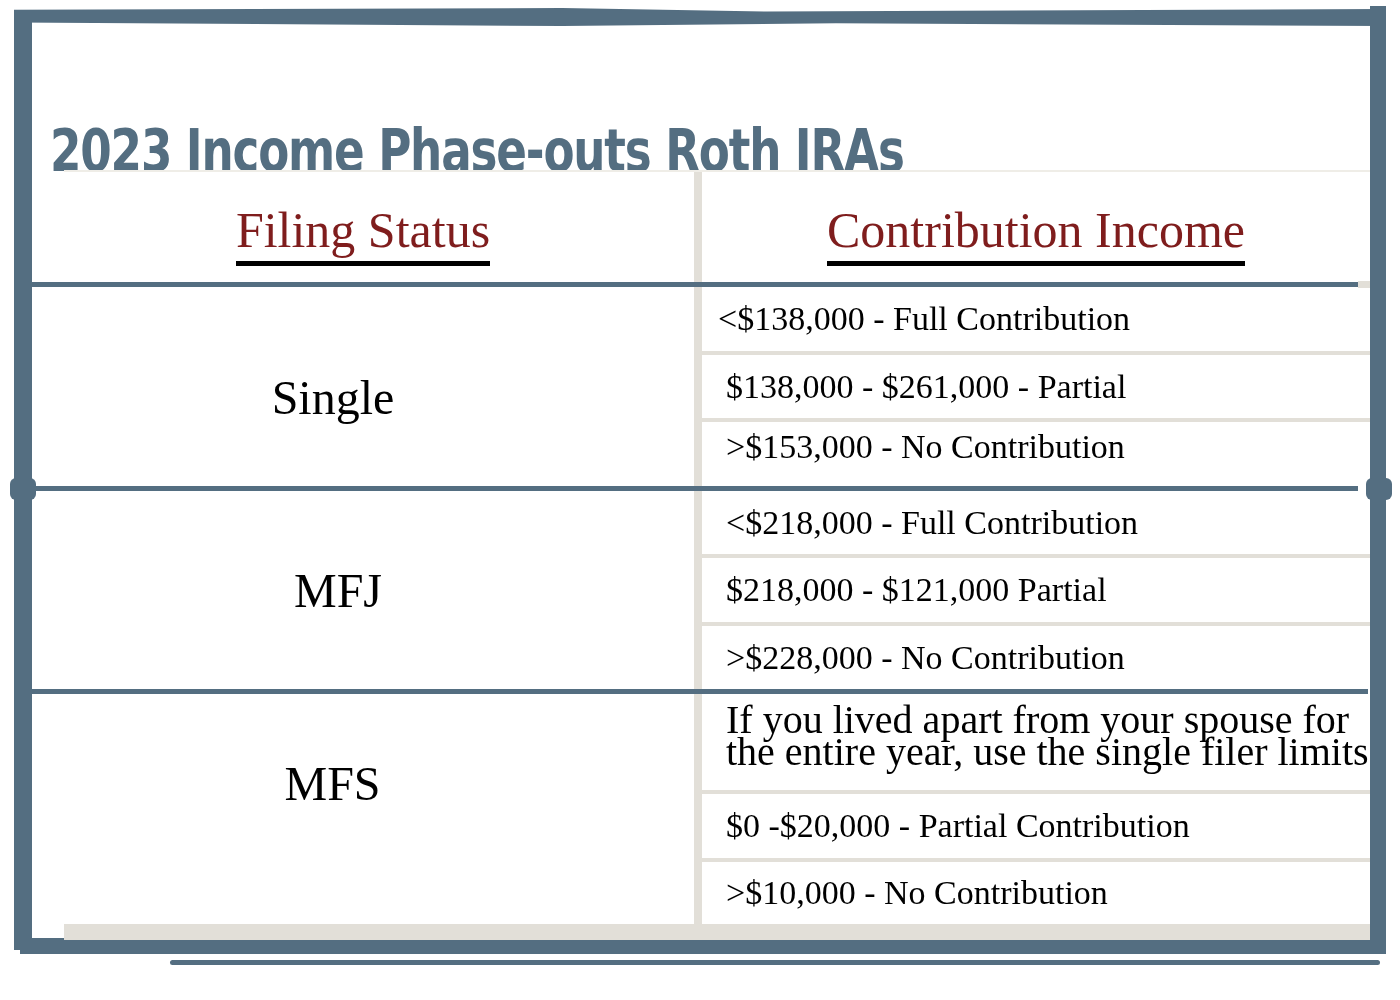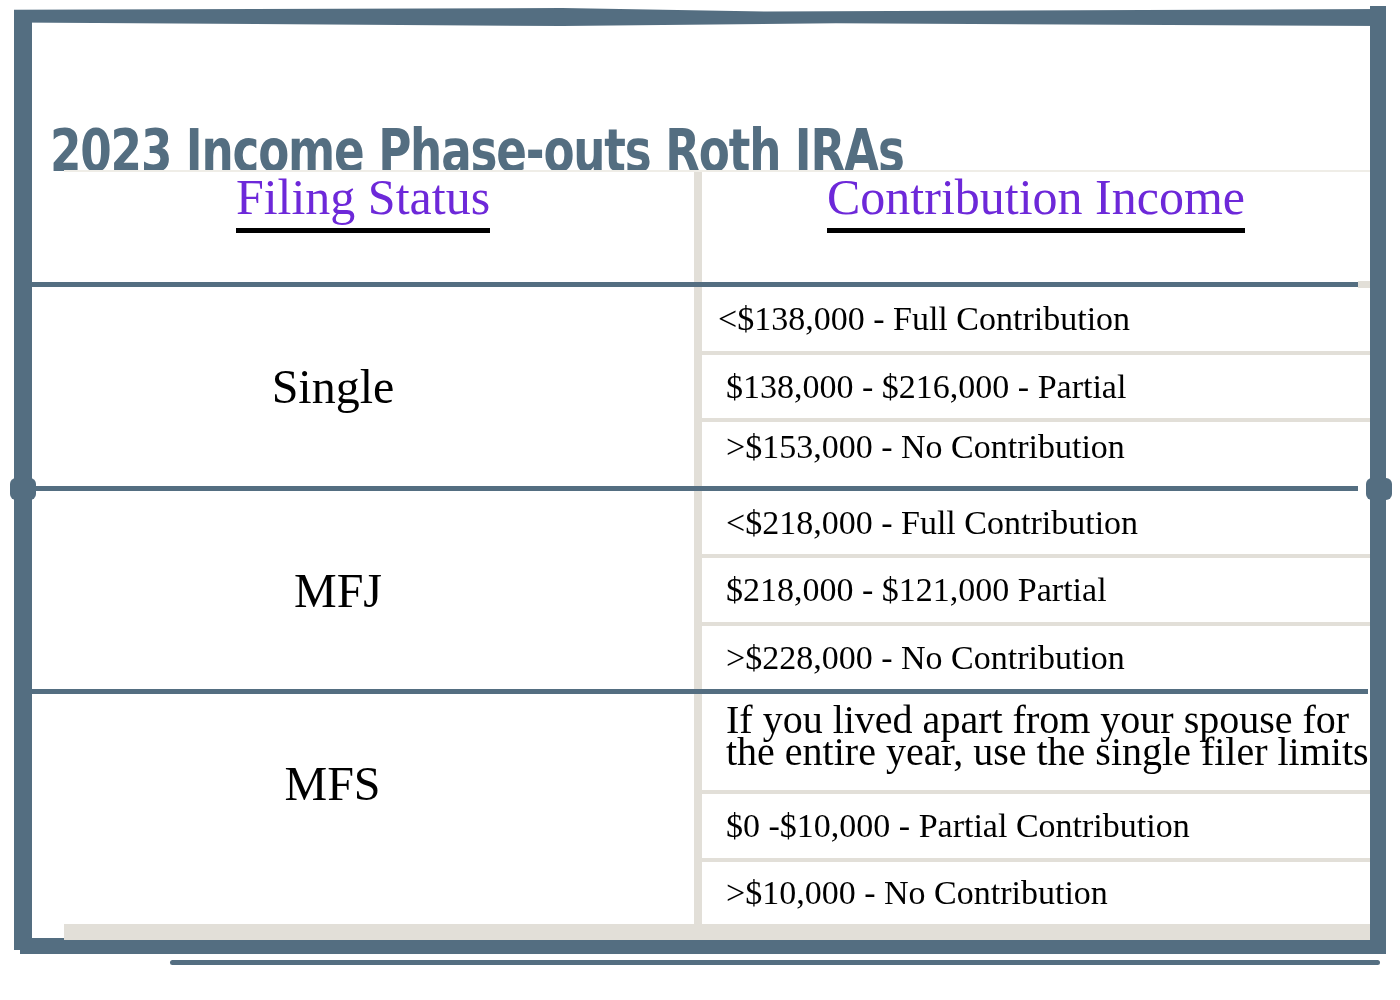--- a/index.html
+++ b/index.html
@@ -44,22 +44,22 @@
     .title-rule {
       position: absolute; left: 64px; top: 170px; width: 1306px; height: 2px; background: #efede7;
     }
 
     .col-divider {
       position: absolute; left: 694px; top: 172px; width: 8px; height: 752px; background: #e2dfd8;
     }
 
     .header-cell {
       position: absolute; top: 172px; height: 94px;
-      display: flex; align-items: flex-start; justify-content: center;
-      font-family: "Liberation Serif", serif; font-size: 50px; color: #6d28d9;
+      display: flex; align-items: flex-end; justify-content: center;
+      font-family: "Liberation Serif", serif; font-size: 50px; color: #7f1d1d;
     }
     .header-cell span {
       border-bottom: 5px solid #000; padding-bottom: 6px; line-height: 1;
     }
     .hdr-left { left: 32px; width: 662px; }
     .hdr-right { left: 702px; width: 668px; }
 
     .group-rule {
       position: absolute; left: 32px; width: 1326px; height: 5px; background: #546e81;
     }
@@ -68,21 +68,21 @@
     .group-rule.r2 { top: 689px; width: 1336px; }
     .rule-tail {
       position: absolute; left: 1358px; top: 281px; width: 12px; height: 7px; background: #e2dfd8;
     }
 
     .status-cell {
       position: absolute; left: 32px; width: 662px;
       display: flex; align-items: center; justify-content: center;
       font-family: "Liberation Serif", serif; font-size: 48px; color: #000;
     }
-    .status-single { top: 287px; height: 199px; padding-right: 60px; box-sizing: border-box; }
+    .status-single { top: 298px; height: 199px; padding-right: 60px; box-sizing: border-box; }
     .status-mfj { top: 491px; height: 198px; padding-right: 50px; box-sizing: border-box; }
     .status-mfs { top: 694px; height: 178px; padding-right: 61px; box-sizing: border-box; }
 
     .limit-cell {
       position: absolute; left: 702px; width: 668px;
       font-family: "Liberation Serif", serif; font-size: 34px; color: #000;
       padding-left: 24px; box-sizing: border-box;
       display: flex; align-items: center; white-space: nowrap;
     }
     .limit-cell.multi { white-space: normal; line-height: 32px; font-size: 40px; align-items: flex-start; padding-top: 10px; }
@@ -119,36 +119,36 @@
   <div class="header-cell hdr-right">
     <span>Contribution Income</span>
   </div>
 
   <div class="group-rule r0"></div>
   <div class="rule-tail"></div>
 
   <div class="status-cell status-single">Single</div>
   <div class="limit-cell" style="top:287px;height:64px;padding-left:16px;">&lt;$138,000 - Full Contribution</div>
   <div class="row-sep" style="top:351px;"></div>
-  <div class="limit-cell" style="top:355px;height:63px;">$138,000 - $216,000 - Partial</div>
+  <div class="limit-cell" style="top:355px;height:63px;">$138,000 - $261,000 - Partial</div>
   <div class="row-sep" style="top:418px;"></div>
   <div class="limit-cell" style="top:422px;height:49px;">&gt;$153,000 - No Contribution</div>
 
   <div class="group-rule r1"></div>
 
   <div class="status-cell status-mfj">MFJ</div>
   <div class="limit-cell" style="top:491px;height:63px;">&lt;$218,000 - Full Contribution</div>
   <div class="row-sep" style="top:554px;"></div>
   <div class="limit-cell" style="top:558px;height:64px;">$218,000 - $121,000 Partial</div>
   <div class="row-sep" style="top:622px;"></div>
   <div class="limit-cell" style="top:626px;height:63px;">&gt;$228,000 - No Contribution</div>
 
   <div class="group-rule r2"></div>
 
   <div class="status-cell status-mfs">MFS</div>
   <div class="limit-cell multi" style="top:694px;height:96px;">If you lived apart from your spouse for the entire year, use the single filer limits</div>
   <div class="row-sep" style="top:790px;"></div>
-  <div class="limit-cell" style="top:794px;height:64px;">$0 -$10,000 - Partial Contribution</div>
+  <div class="limit-cell" style="top:794px;height:64px;">$0 -$20,000 - Partial Contribution</div>
   <div class="row-sep" style="top:858px;"></div>
   <div class="limit-cell" style="top:862px;height:62px;">&gt;$10,000 - No Contribution</div>
 
   <div class="footer-band"></div>
 </div>
 
 </body></html>

